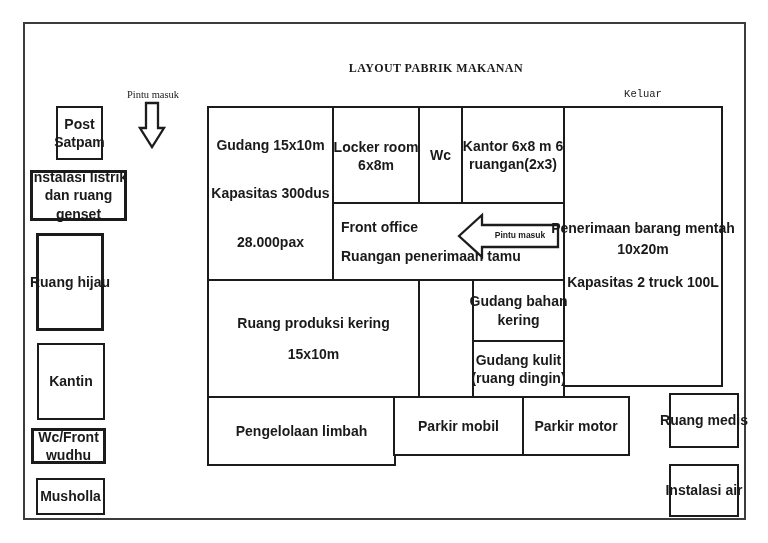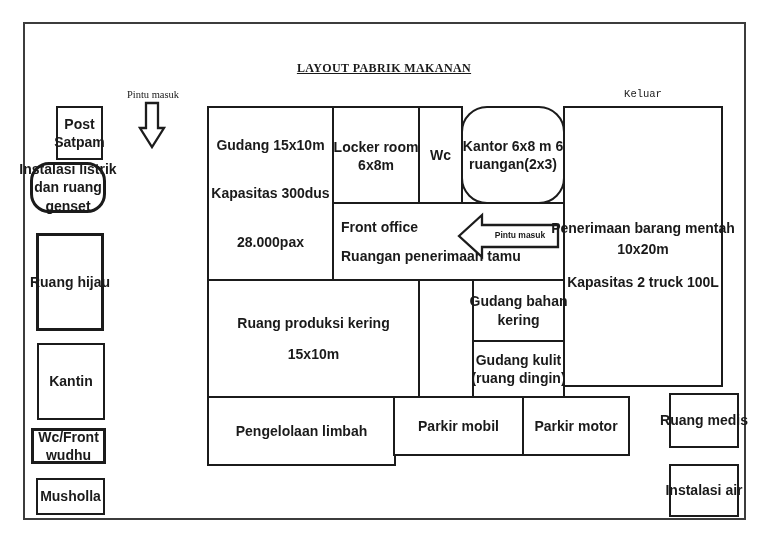--- a/index.html
+++ b/index.html
@@ -1,21 +1,21 @@
 <!DOCTYPE html>
 <html><head>
 <meta charset="utf-8">
 <style>
   html,body{margin:0;padding:0;background:#ffffff;}
   .canvas{position:relative;width:768px;height:543px;background:#fff;overflow:hidden;
           font-family:"Liberation Sans",sans-serif;color:#1a1a1a;}
   .frame{position:absolute;left:23px;top:22px;width:723px;height:498px;
          border:2px solid #3c3c3c;box-sizing:border-box;background:#fff;}
-  .title{position:absolute;left:228px;top:61px;width:312px;text-align:center;
-         font-family:"Liberation Serif",serif;font-size:12px;font-weight:600;letter-spacing:.4px;text-decoration:underline;}
+  .title{position:absolute;left:211px;top:61px;width:312px;text-align:right;
+         font-family:"Liberation Serif",serif;font-size:12px;font-weight:600;letter-spacing:.4px;}
   .serif-label{position:absolute;font-family:"Liberation Serif",serif;font-size:10.5px;
          font-weight:500;text-align:center;}
   .room{position:absolute;border:2px solid #1b1b1b;background:#fff;box-sizing:border-box;
         display:flex;flex-direction:column;align-items:center;justify-content:center;
         text-align:center;font-weight:bold;font-size:14px;line-height:1.15;gap:2px;}
   .b3{border-width:3px;}
   .room .ln{white-space:nowrap;}
   .gap15{gap:15px;}
   .gap13{gap:13px;}
   .front{align-items:flex-start;text-align:left;padding-left:7px;}
@@ -43,21 +43,21 @@
   <div class="serif-label" style="left:613px;top:88px;width:60px;font-family:Liberation Mono, monospace;">Keluar</div>
   <svg class="arrow" style="left:628px;top:110px;" width="28" height="50" viewBox="0 0 28 50">
     <polygon points="14,2 26,21 20,21 20,48 8,48 8,21 2,21"></polygon>
   </svg>
 
   <div class="room" style="left:56px;top:106px;width:47px;height:54px;">
     <div class="ln">Post</div>
     <div class="ln">Satpam</div>
   </div>
 
-  <div class="room b3" style="left:30px;top:162px;width:76px;height:51px;border-radius:19px;">
+  <div class="room b3" style="left:30px;top:170px;width:97px;height:51px;">
     <div class="ln">Instalasi listrik</div>
     <div class="ln">dan ruang</div>
     <div class="ln">genset</div>
   </div>
 
   <div class="room b3" style="left:36px;top:233px;width:68px;height:98px;">
     <div class="ln">Ruang hijau</div>
   </div>
 
   <div class="room" style="left:37px;top:343px;width:68px;height:77px;">
@@ -81,21 +81,21 @@
 
   <div class="room" style="left:332px;top:106px;width:88px;height:100px;">
     <div class="ln">Locker room</div>
     <div class="ln">6x8m</div>
   </div>
 
   <div class="room" style="left:418px;top:106px;width:45px;height:98px;">
     <div class="ln">Wc</div>
   </div>
 
-  <div class="room" style="left:461px;top:106px;width:104px;height:98px;border-radius:26px;">
+  <div class="room" style="left:461px;top:106px;width:104px;height:98px;">
     <div class="ln">Kantor 6x8 m 6</div>
     <div class="ln">ruangan(2x3)</div>
   </div>
 
   <div class="room front gap13" style="left:332px;top:202px;width:233px;height:79px;">
     <div class="ln">Front office</div>
     <div class="ln">Ruangan penerimaan tamu</div>
   </div>
 
   <svg class="arrow" style="left:456px;top:212px;" width="106" height="48" viewBox="0 0 106 48">

